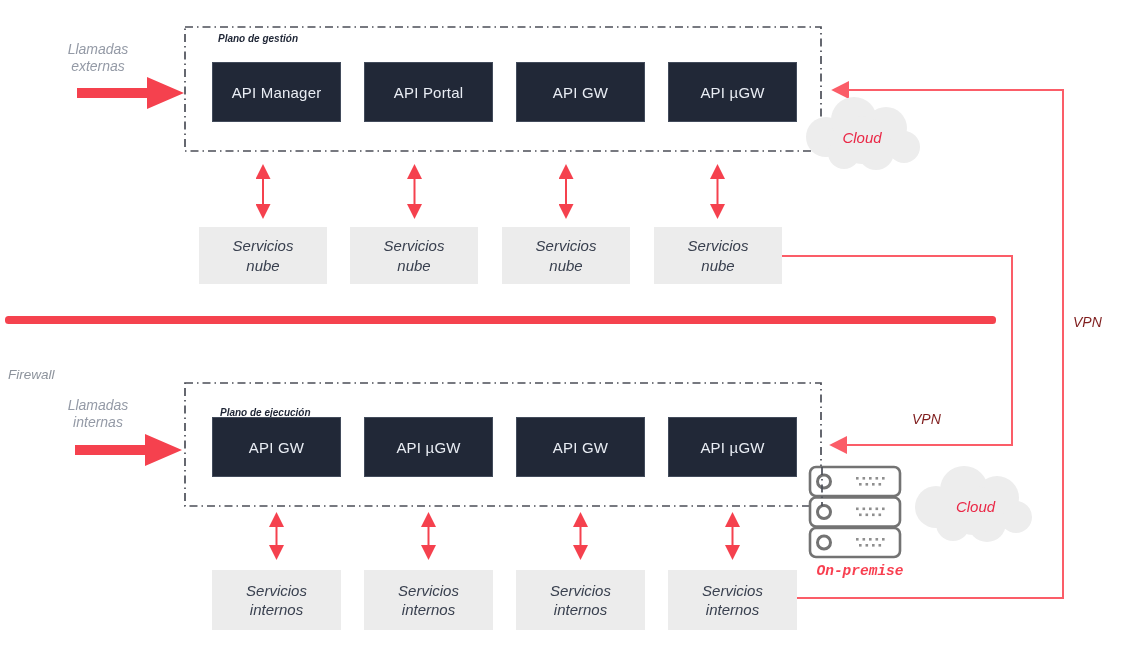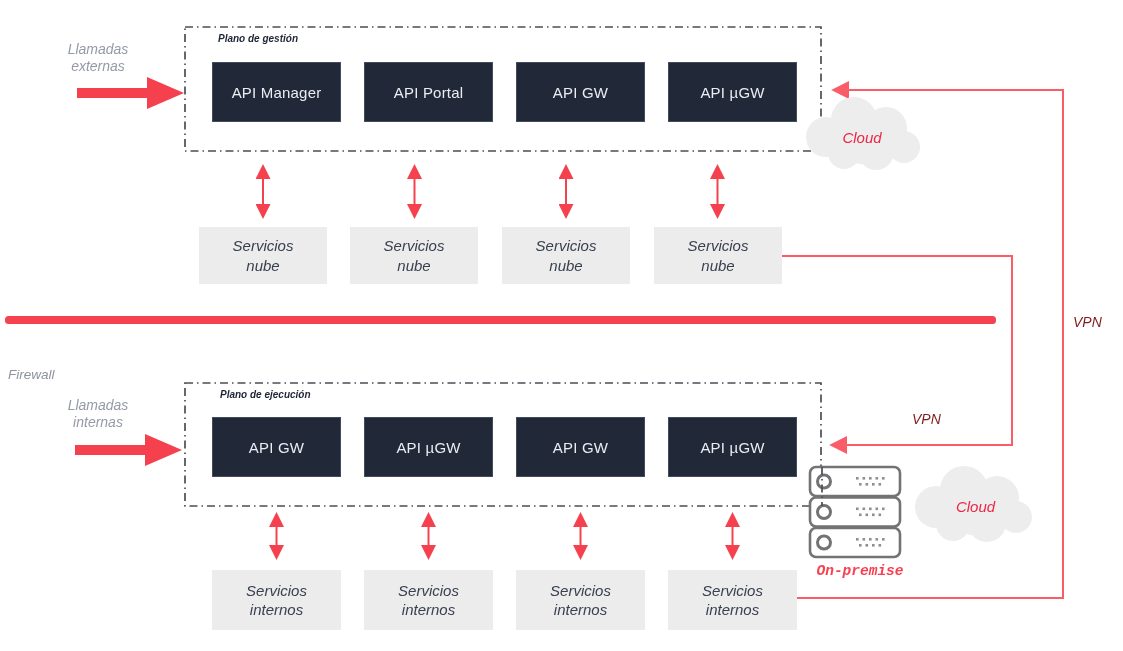--- a/index.html
+++ b/index.html
@@ -134,21 +134,21 @@
       <line x1="822" y1="467" x2="822" y2="506" stroke="#4b4e57" stroke-width="1.7" stroke-dasharray="8 4 1.5 4"></line>
     </g>
   </svg>
 
   <div class="side-label" style="left:52px;top:41px;">Llamadas
 externas</div>
   <div class="side-label" style="left:52px;top:397px;">Llamadas
 internas</div>
 
   <div class="plane-title" style="left:218px;top:33px;">Plano de gestión</div>
-  <div class="plane-title" style="left:220px;top:389px;">Plano de ejecución</div>
+  <div class="plane-title" style="left:220px;top:407px;">Plano de ejecución</div>
 
   <div class="apibox" style="left:212px;top:62px;">API Manager</div>
   <div class="apibox" style="left:364px;top:62px;">API Portal</div>
   <div class="apibox" style="left:516px;top:62px;">API GW</div>
   <div class="apibox" style="left:668px;top:62px;">API µGW</div>
 
   <div class="svcbox" style="left:199px;top:227px;width:128px;height:57px;">Servicios
 nube</div>
   <div class="svcbox" style="left:350px;top:227px;width:128px;height:57px;">Servicios
 nube</div>

